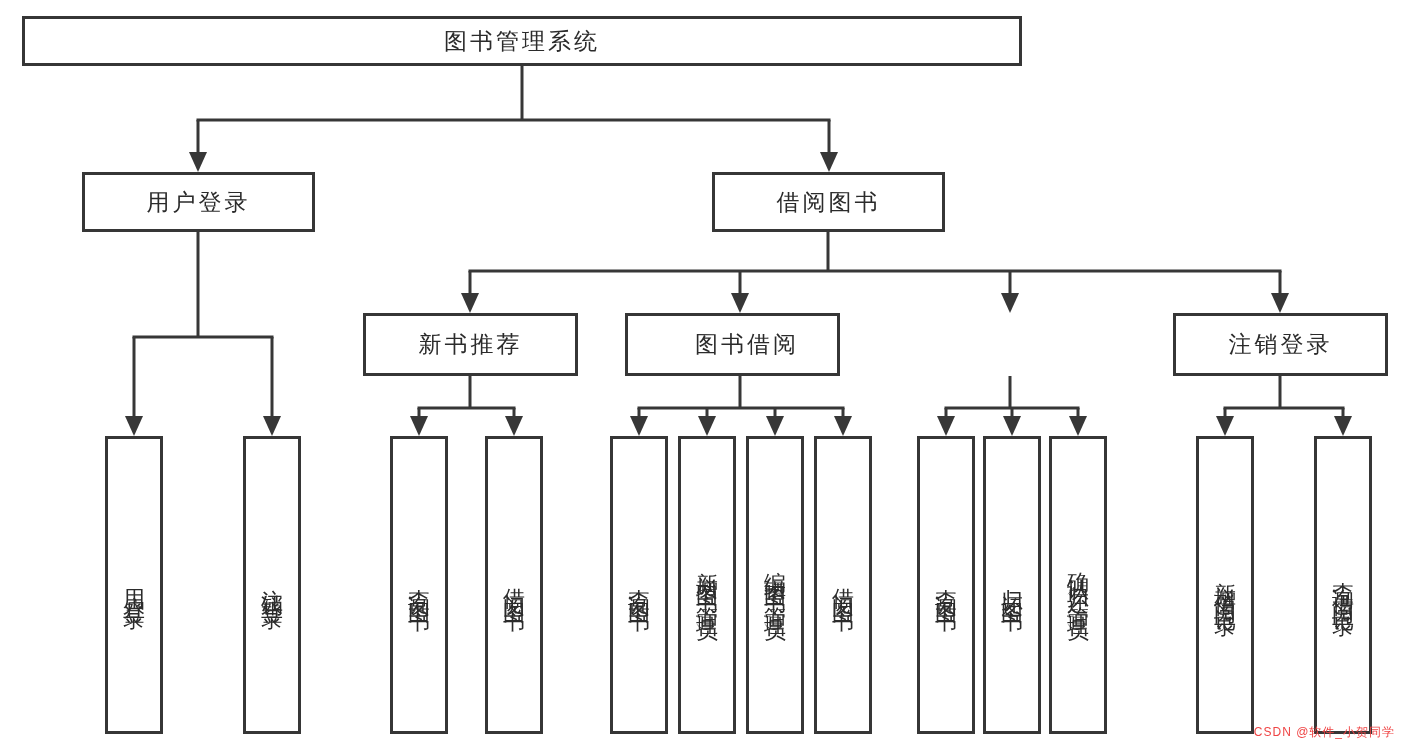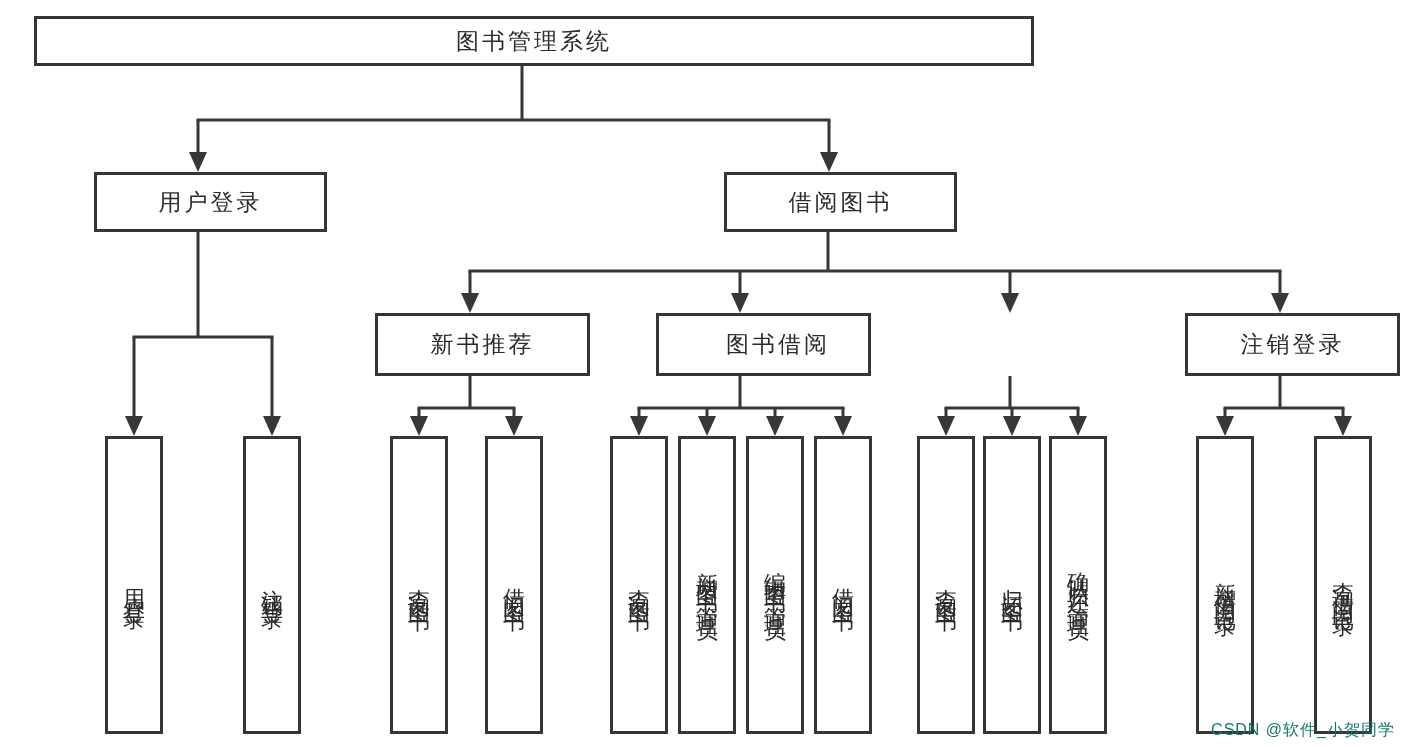--- a/index.html
+++ b/index.html
@@ -25,41 +25,40 @@
     display: flex;
     align-items: center;
     justify-content: center;
     color: #2b2b2b;
     z-index: 2;
   }
   .hlabel {
     font-size: 23px;
     letter-spacing: 3px;
     white-space: nowrap;
-    margin-left: 12px;
   }
   .root-box   { left: 22px;  top: 16px;  width: 1000px; height: 50px; }
   .lvl2-box   { top: 172px;  width: 233px; height: 60px; }
   .lvl3-box   { top: 313px;  width: 215px; height: 63px; }
   .leaf {
     top: 436px;
     width: 58px;
     height: 298px;
     writing-mode: vertical-rl;
     font-size: 22px;
     letter-spacing: 7px;
     line-height: 1.1;
   }
   .watermark {
     position: absolute;
     right: 10px;
     bottom: 6px;
-    font-size: 16px;
+    font-size: 12px;
     letter-spacing: 1px;
-    color: #0f766e;
+    color: #ef4444;
     z-index: 5;
     white-space: nowrap;
   }
 </style>
 </head>
 <body>
 
 <div class="canvas">
 
   <svg class="connectors" viewBox="0 0 1405 747" xmlns="http://www.w3.org/2000/svg">
@@ -127,21 +126,21 @@
       <polygon points="1334,416 1352,416 1343,436"></polygon>
     </g>
   </svg>
 
   <div class="box root-box hlabel">图书管理系统</div>
 
   <div class="box lvl2-box hlabel" style="left:82px;">用户登录</div>
   <div class="box lvl2-box hlabel" style="left:712px;">借阅图书</div>
 
   <div class="box lvl3-box hlabel" style="left:363px;font-family:Liberation Serif, serif;">新书推荐</div>
-  <div class="box lvl3-box hlabel" style="left:644px;padding-left:29px;">图书借阅</div>
+  <div class="box lvl3-box hlabel" style="left:625px;padding-left:29px;">图书借阅</div>
   <div class="box lvl3-box hlabel" style="left:1173px;">注销登录</div>
 
   <div class="box leaf" style="left:105px;">用户登录</div>
   <div class="box leaf" style="left:243px;">注销登录</div>
 
   <div class="box leaf" style="left:390px;">查询图书</div>
   <div class="box leaf" style="left:485px;">借阅图书</div>
 
   <div class="box leaf" style="left:610px;">查询图书</div>
   <div class="box leaf" style="left:678px;">新增图书（管理员）</div>

